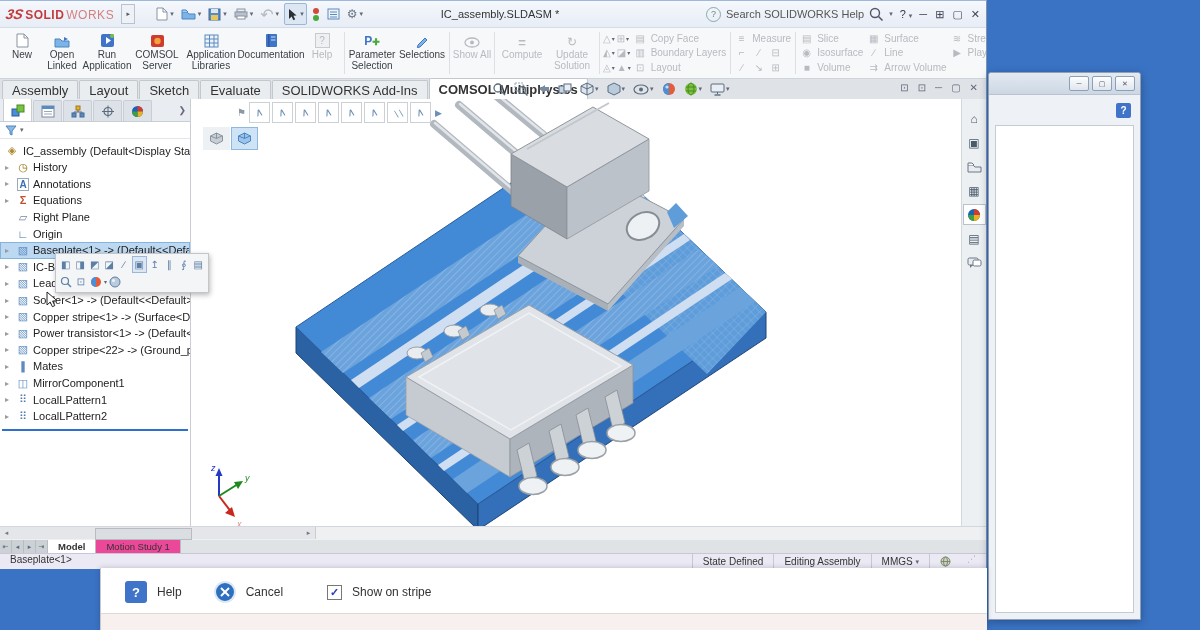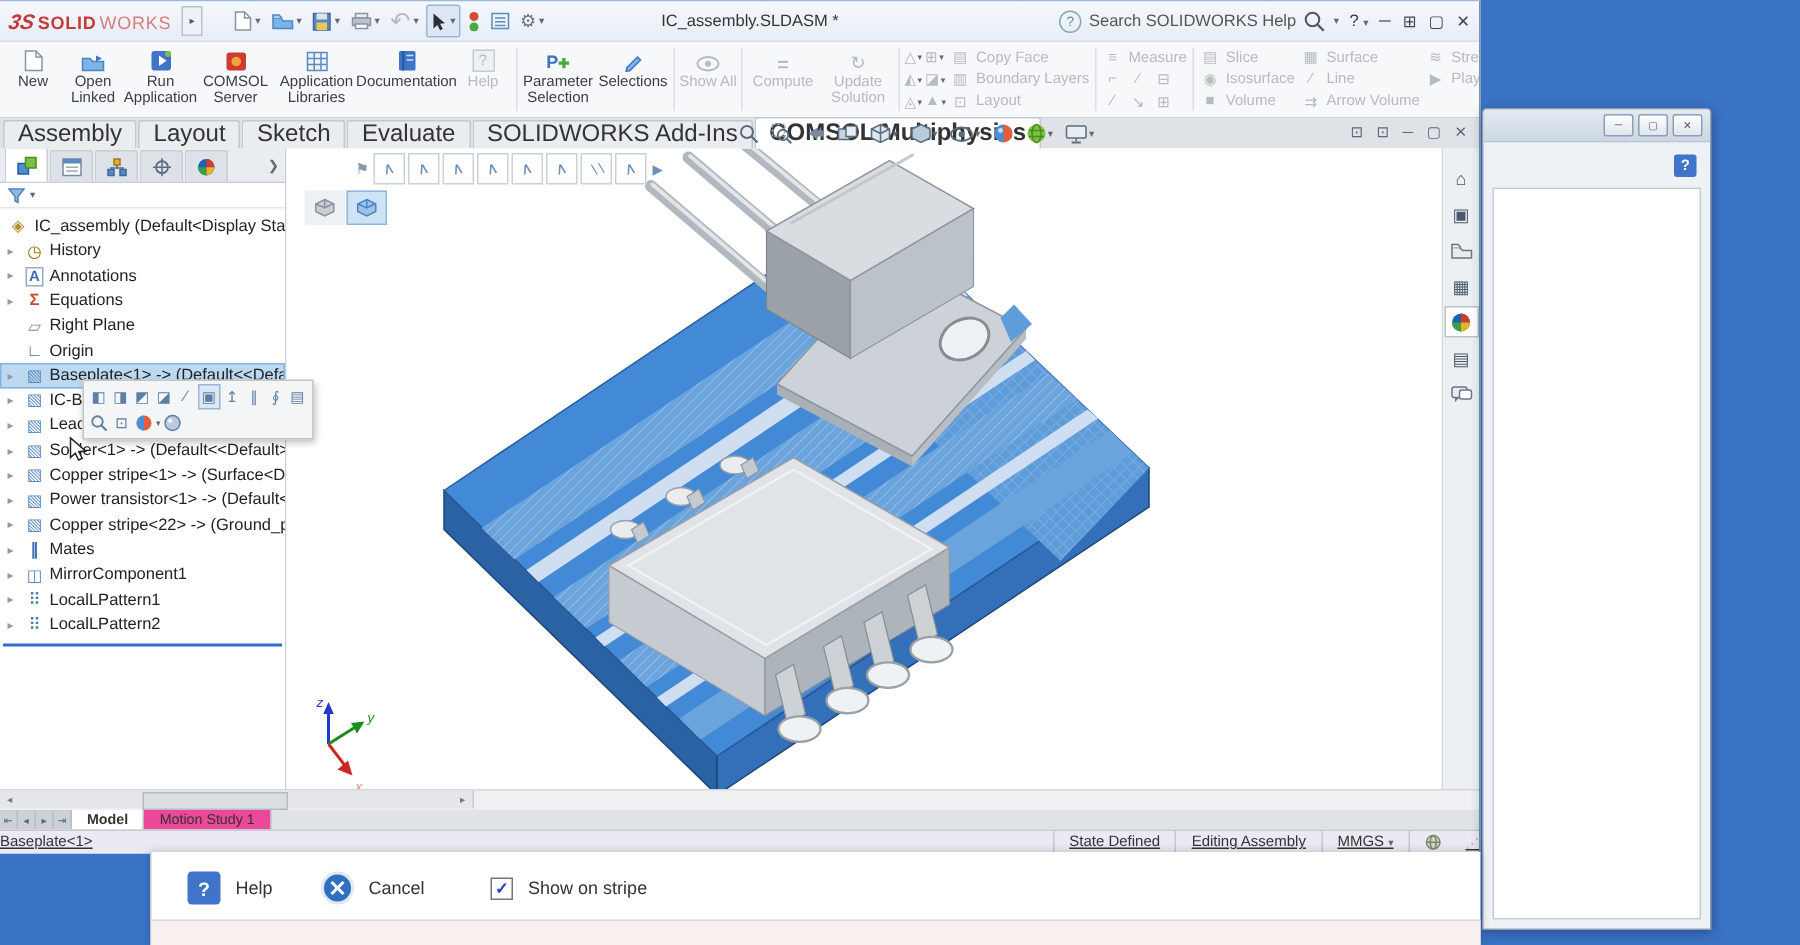--- a/index.html
+++ b/index.html
@@ -32,21 +32,21 @@
   .rbtn.w40{width:40px;} .rbtn.w58{width:58px;} .rbtn.w62{width:62px;}
   .rbtn.dis{color:#b6bbc1;}
   .helpbox{width:13px;height:13px;border:1px solid #c6cbd0;color:#b6bbc1;font-size:10px;display:flex;align-items:center;justify-content:center;background:#eef0f2;}
   .meshcol{display:flex;flex-direction:column;justify-content:space-around;padding:2px 1px;color:#b6bbc1;}
   .meshcell{display:flex;align-items:center;gap:1px;font-size:10px;height:13px;}
   .rlabels{display:flex;flex-direction:column;justify-content:space-around;padding:2px 2px;font-size:10px;color:#b6bbc1;}
   .rlrow{display:flex;align-items:center;gap:4px;height:13px;white-space:nowrap;}
   .gicon{font-size:10px;color:#b6bbc1;width:13px;text-align:center;flex:none;}
   
   .cmdrow{height:20px;background:#dfe3e8;display:flex;align-items:flex-end;position:relative;flex:none;padding-left:2px;}
-  .ctab{height:18px;padding:0 9px;font-size:16px;color:#333;background:#eaedf0;border:1px solid #c3c8cd;border-bottom:none;display:flex;align-items:center;margin-right:1px;border-radius:2px 2px 0 0;white-space:nowrap;}
+  .ctab{height:18px;padding:0 9px;font-size:13px;color:#333;background:#eaedf0;border:1px solid #c3c8cd;border-bottom:none;display:flex;align-items:center;margin-right:1px;border-radius:2px 2px 0 0;white-space:nowrap;}
   .ctab.active{background:#fff;font-weight:bold;height:20px;}
   .hud{position:absolute;left:492px;top:2px;display:flex;gap:8px;align-items:center;height:16px;}
   .hudbtn{display:flex;align-items:center;gap:1px;}
   .docwin{position:absolute;right:8px;top:3px;display:flex;gap:9px;color:#667;font-size:10px;align-items:center;}
   
   .content{flex:1;display:flex;min-height:0;background:#fff;}
   .tree{width:190px;flex:none;border-right:1px solid #c9ced4;display:flex;flex-direction:column;background:#fff;overflow:hidden;}
   .ttabs{height:22px;display:flex;align-items:flex-end;background:#e9edf2;border-bottom:1px solid #c9ced4;padding-left:3px;flex:none;}
   .ttab{width:27px;height:20px;display:flex;align-items:center;justify-content:center;border:1px solid #c9ced4;border-bottom:none;background:#dde2e8;border-radius:2px 2px 0 0;margin-right:1px;}
   .ttab.active{background:#fff;height:22px;}
@@ -91,21 +91,21 @@
   .hscroll{height:13px;background:#eef0f2;border-top:1px solid #d3d6da;position:relative;flex:none;}
   .hbar{position:absolute;left:0;top:0;height:12px;width:315px;background:#e4e6e9;border-right:1px solid #c9ccd0;display:flex;align-items:center;}
   .harrow{width:13px;height:12px;display:flex;align-items:center;justify-content:center;font-size:7px;color:#778;}
   .hthumb{position:absolute;left:95px;top:1px;width:95px;height:10px;background:#dadde1;border:1px solid #b8bcc1;}
   .sheetrow{height:13px;background:#d7dbdf;display:flex;align-items:stretch;font-size:9.5px;color:#333;flex:none;}
   .snav{display:flex;}
   .snavbtn{width:11px;display:flex;align-items:center;justify-content:center;font-size:7px;color:#5a6a7a;background:#ccd1d6;border-right:1px solid #b8bdc2;}
   .sheettab{padding:0 10px;display:flex;align-items:center;background:#ec4899;border-right:1px solid #b8bdc2;white-space:nowrap;}
   .sheettab.active{background:#fff;font-weight:bold;}
   .sheetrest{flex:1;background:#dfe3e6;}
-  .statusbar{height:15px;background:#ebe9f3;border-top:1px solid #c9c6d6;display:flex;align-items:center;font-size:10px;color:#333;padding:0 0;flex:none;text-decoration:underline;}
+  .statusbar{height:15px;background:#ebe9f3;border-top:1px solid #c9c6d6;display:flex;font-size:10px;color:#333;padding:0 10px;flex:none;}
   .scell{border-left:1px solid #c9c6d6;padding:0 10px;height:100%;display:flex;align-items:center;white-space:nowrap;}
   .sgrip{color:#aaa;font-size:9px;padding-left:6px;}
   
   .ctxbar{position:absolute;left:55px;top:253px;width:146px;background:#f4f5f7;border:1px solid #c2c6cb;box-shadow:1px 2px 5px rgba(0,0,0,.28);padding:2px 3px;z-index:6;}
   .ctxrow{display:flex;gap:1px;align-items:center;height:17px;}
   .cbtn{width:14px;height:15px;text-align:center;font-size:10px;color:#5b7fa6;display:flex;align-items:center;justify-content:center;}
   .cbtn.pressed{background:#dde7f3;border:1px solid #9ab6d8;}
   .cdd{font-size:6px;color:#667;}
   
   .rdlg{position:absolute;left:988px;top:72px;width:151px;height:546px;background:#eef1f5;border:1px solid #8fa0b4;border-radius:3px 3px 0 0;box-shadow:0 2px 8px rgba(0,0,30,.3);}

